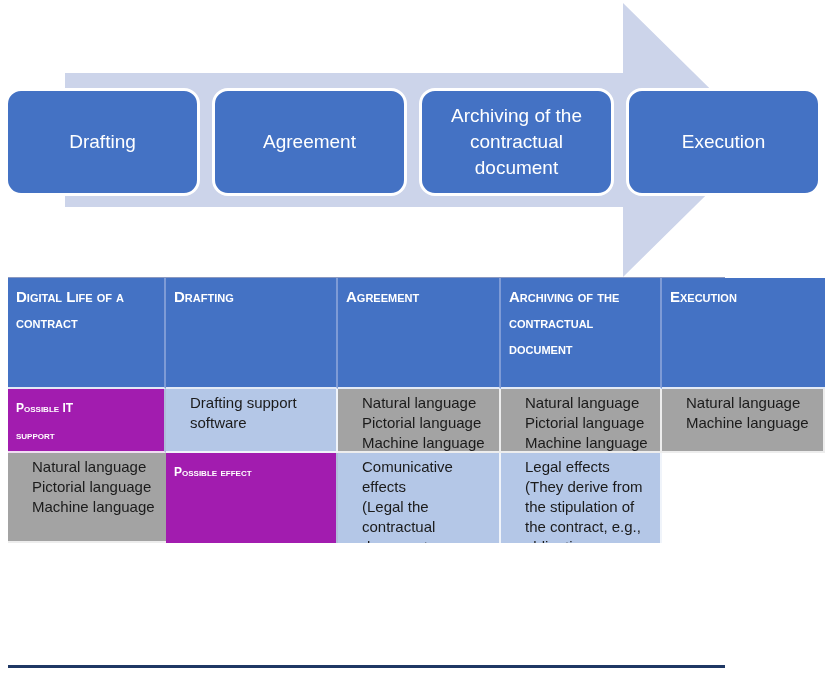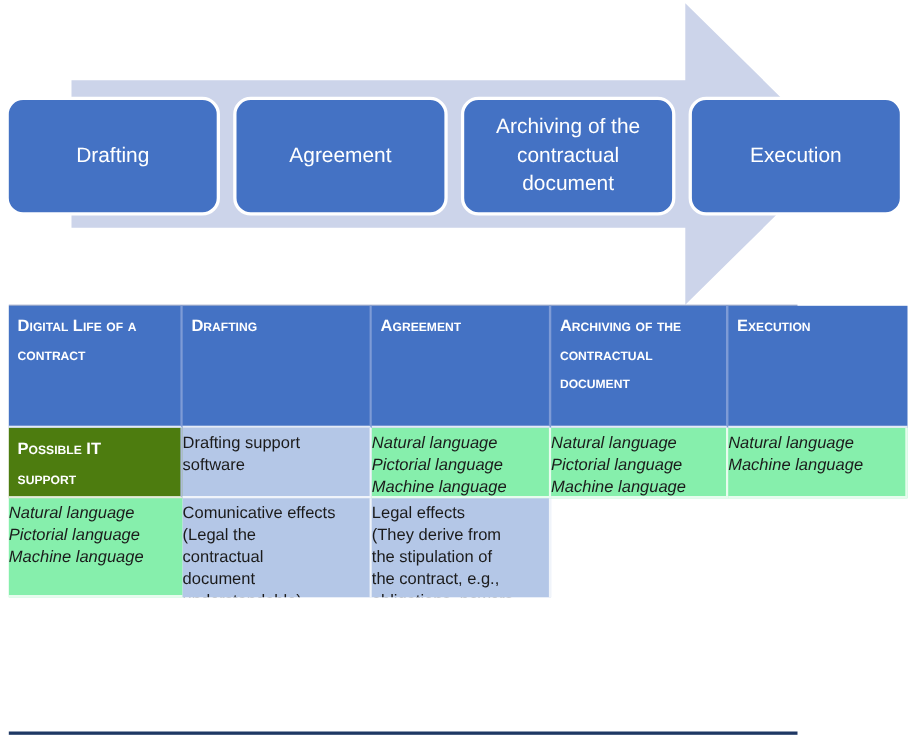--- a/index.html
+++ b/index.html
@@ -30,32 +30,32 @@
     border-bottom:3px solid #1f3864;
   }
   .cell{box-sizing:border-box;overflow:hidden;white-space:pre-line;}
   .hcell{
     background:#4472c4;color:#ffffff;font-weight:bold;
     font-variant-caps:small-caps;font-size:15px;line-height:26px;
     padding:6px 8px 0 8px;
     border-right:2px solid #7e9bd6;border-bottom:2px solid rgba(255,255,255,.85);
   }
   .lcell{
-    background:#4d7c0f;color:#ffffff;font-weight:bold;
-    font-variant-caps:small-caps;font-size:15px;line-height:27px;
+    background:#a21caf;color:#ffffff;font-weight:bold;
+    font-variant-caps:small-caps;font-size:12px;line-height:27px;
     padding:6px 8px 0 8px;
     border-right:2px solid #aebcd9;border-bottom:2px solid rgba(255,255,255,.85);
   }
   .bcell{
     color:#1b1b1b;font-size:15px;line-height:20px;
-    padding:4px 8px 0 0;
+    padding:4px 8px 0 24px;
     border-right:2px solid rgba(255,255,255,.8);border-bottom:2px solid rgba(255,255,255,.8);
   }
   .row-med{background:#b4c7e7;}
-  .row-light{background:#86efac;font-style:italic;}
+  .row-light{background:#a3a3a3;}
   .last-col{border-right:none;}
   .last-row{border-bottom:none;}
 </style>
 </head>
 <body>
 
 <div id="stage">
 
   <svg id="arrow-svg" width="829" height="278" viewBox="0 0 829 278">
     <polygon points="65,73 623,73 623,3 762,140 623,277 623,207 65,207" fill="#ccd4ea"></polygon>
@@ -97,20 +97,21 @@
 Machine language</div>
     <div class="cell bcell row-light">Natural language
 Pictorial language
 Machine language</div>
     <div class="cell bcell row-light">Natural language
 Machine language</div>
     <div class="cell bcell row-light last-col">Natural language
 Pictorial language
 Machine language</div>
 
+    <div class="cell lcell last-row">Possible effect</div>
     <div class="cell bcell row-med last-row">Comunicative effects
 (Legal the
 contractual
 document
 understandable)</div>
     <div class="cell bcell row-med last-row">Legal effects
 (They derive from
 the stipulation of
 the contract, e.g.,
 obligations, powers,

